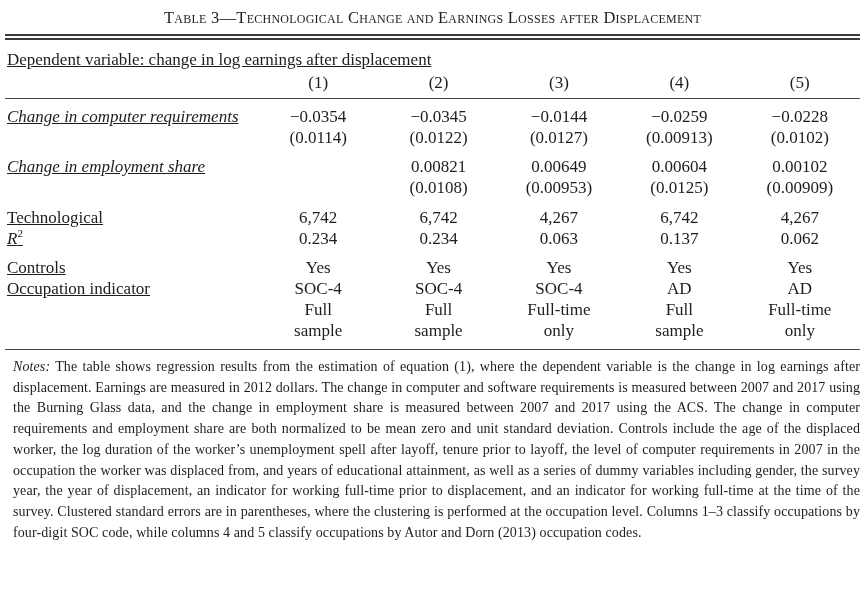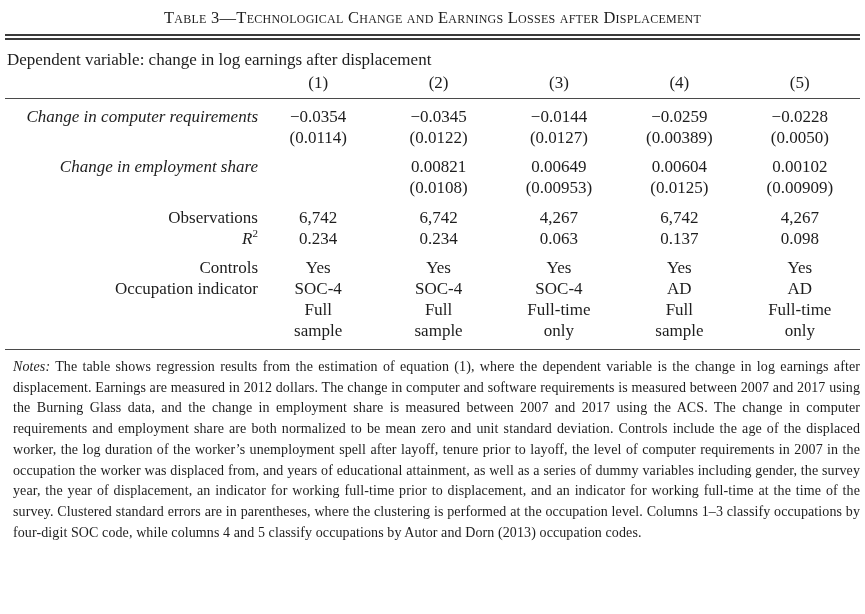--- a/index.html
+++ b/index.html
@@ -30,38 +30,40 @@
   .rule-double {
     height: 2px;
     border-top: 2px solid #3a3a3a;
     border-bottom: 2px solid #3a3a3a;
   }
   .depvar {
     font-size: 17px;
     line-height: 21px;
     margin-top: 9px;
     padding-left: 2px;
+    text-decoration: underline;
   }
   table.reg {
     width: 100%;
     border-collapse: collapse;
     table-layout: fixed;
     font-size: 17px;
   }
   table.reg col.c-label { width: 253px; }
   table.reg th, table.reg td {
     padding: 0;
     line-height: 21px;
     text-align: center;
     font-weight: normal;
     vertical-align: top;
   }
   table.reg .lbl {
-    text-align: right;
+    text-align: left;
     padding-left: 2px;
+    text-decoration: underline;
   }
   .it { font-style: italic; }
   table.reg thead th {
     padding: 2px 0 5px 0;
     border-bottom: 1.8px solid #4a4a4a;
   }
   tr.coef td    { padding-top: 7px; }
   tr.coef2 td   { padding-top: 8px; }
   tr.stat1 td   { padding-top: 9px; }
   tr.ctrl1 td   { padding-top: 8px; }
@@ -121,54 +123,54 @@
         <td>−0.0345</td>
         <td>−0.0144</td>
         <td>−0.0259</td>
         <td>−0.0228</td>
       </tr>
       <tr class="se">
         <td class="lbl"></td>
         <td>(0.0114)</td>
         <td>(0.0122)</td>
         <td>(0.0127)</td>
-        <td>(0.00389)</td>
-        <td>(0.0050)</td>
+        <td>(0.00913)</td>
+        <td>(0.0102)</td>
       </tr>
       <tr class="coef coef2">
         <td class="lbl it">Change in employment share</td>
         <td></td>
         <td>0.00821</td>
         <td>0.00649</td>
         <td>0.00604</td>
         <td>0.00102</td>
       </tr>
       <tr class="se">
         <td class="lbl"></td>
         <td></td>
         <td>(0.0108)</td>
         <td>(0.00953)</td>
         <td>(0.0125)</td>
         <td>(0.00909)</td>
       </tr>
       <tr class="stat1">
-        <td class="lbl">Observations</td>
+        <td class="lbl">Technological</td>
         <td>6,742</td>
         <td>6,742</td>
         <td>4,267</td>
         <td>6,742</td>
         <td>4,267</td>
       </tr>
       <tr>
         <td class="lbl"><span class="it">R</span><sup class="rsq">2</sup></td>
         <td>0.234</td>
         <td>0.234</td>
         <td>0.063</td>
         <td>0.137</td>
-        <td>0.098</td>
+        <td>0.062</td>
       </tr>
       <tr class="ctrl1">
         <td class="lbl">Controls</td>
         <td>Yes</td>
         <td>Yes</td>
         <td>Yes</td>
         <td>Yes</td>
         <td>Yes</td>
       </tr>
       <tr>

